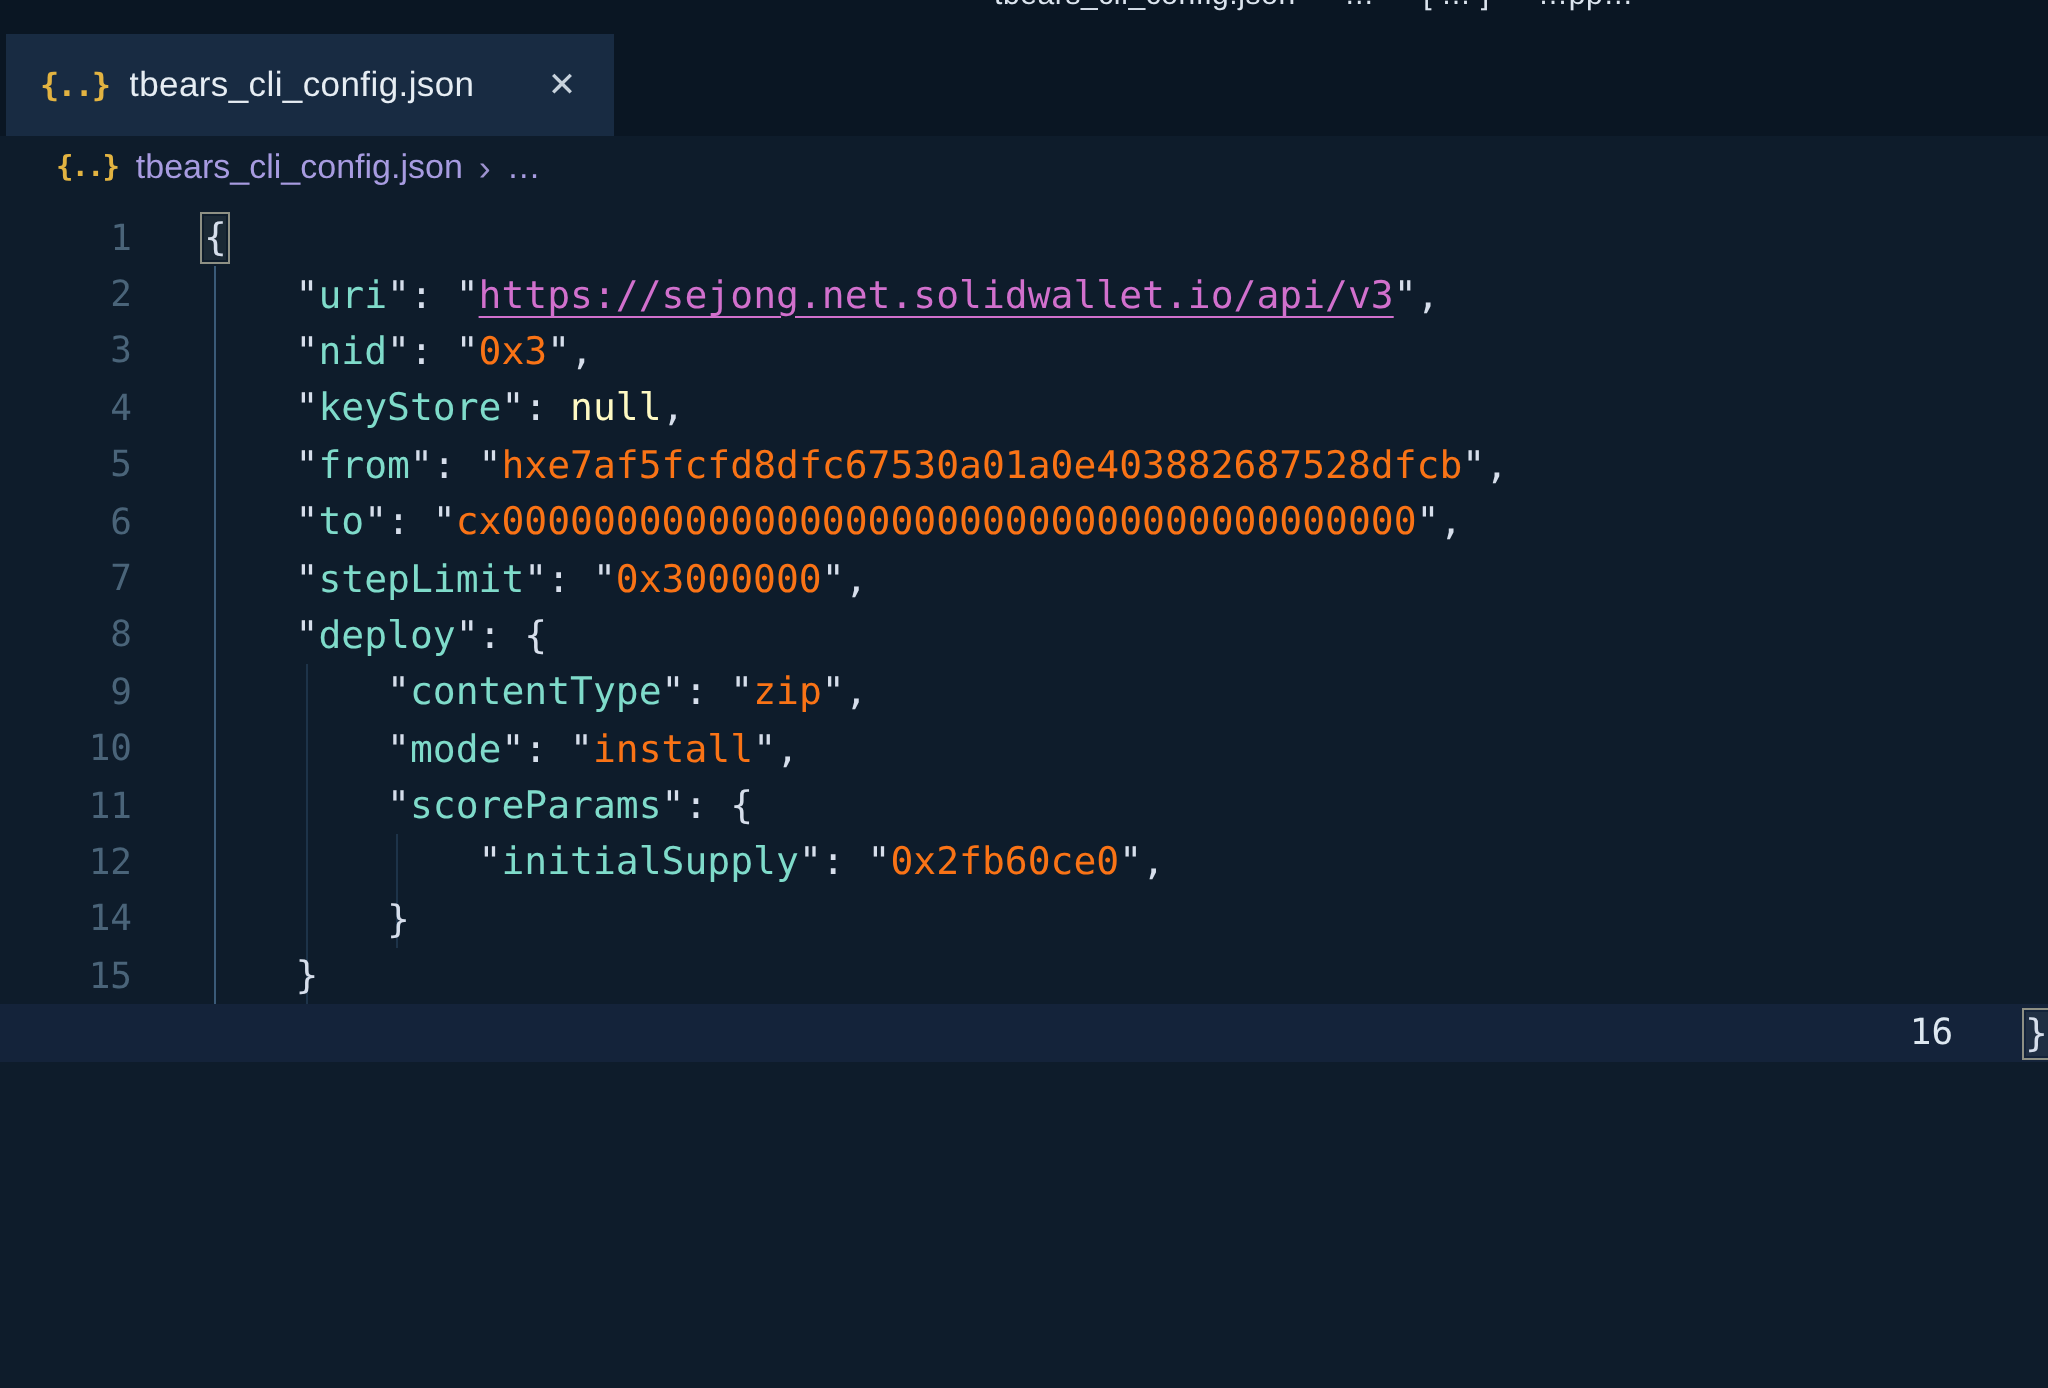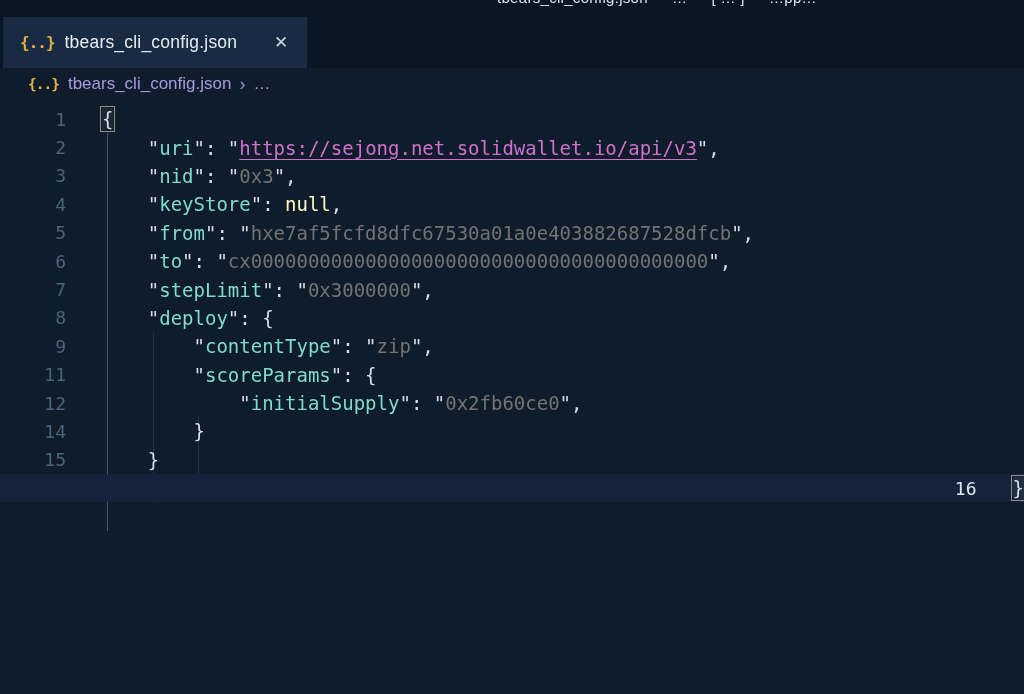--- a/index.html
+++ b/index.html
@@ -84,21 +84,21 @@
     text-align:right;
     color:#4a6479;
     font-size:18px;
     user-select:none;
   }
   .ln.active { color:#dde7f0; }
   .code { padding-left:36px; }
 
   .pun  { color:#d6deeb; }
   .key  { color:#7fdbca; }
-  .str  { color:#737373; }
+  .str  { color:#f97316; }
   .url  { color:#d170cd; text-decoration:underline; text-underline-offset:4px; }
   .null { color:#fef9c3;text-align:center; }
   .match {
     color:#d6deeb;
     outline:1px solid #8e9084;
     outline-offset:1.5px;
     background:rgba(150,158,150,0.10);
   }
 </style>
 </head>
@@ -129,19 +129,20 @@
       <div class="guide" style="left: 198.496px; top: 312.4px; height: 56.8px;"></div>
       <div class="code-line"><span class="ln">1</span><span class="code"><span class="match">{</span></span></div>
       <div class="code-line"><span class="ln">2</span><span class="code"><span class="pun">    "</span><span class="key">uri</span><span class="pun">": "</span><span class="url">https://sejong.net.solidwallet.io/api/v3</span><span class="pun">",</span></span></div>
       <div class="code-line"><span class="ln">3</span><span class="code"><span class="pun">    "</span><span class="key">nid</span><span class="pun">": "</span><span class="str">0x3</span><span class="pun">",</span></span></div>
       <div class="code-line"><span class="ln">4</span><span class="code"><span class="pun">    "</span><span class="key">keyStore</span><span class="pun">": </span><span class="null">null</span><span class="pun">,</span></span></div>
       <div class="code-line"><span class="ln">5</span><span class="code"><span class="pun">    "</span><span class="key">from</span><span class="pun">": "</span><span class="str">hxe7af5fcfd8dfc67530a01a0e403882687528dfcb</span><span class="pun">",</span></span></div>
       <div class="code-line"><span class="ln">6</span><span class="code"><span class="pun">    "</span><span class="key">to</span><span class="pun">": "</span><span class="str">cx0000000000000000000000000000000000000000</span><span class="pun">",</span></span></div>
       <div class="code-line"><span class="ln">7</span><span class="code"><span class="pun">    "</span><span class="key">stepLimit</span><span class="pun">": "</span><span class="str">0x3000000</span><span class="pun">",</span></span></div>
       <div class="code-line"><span class="ln">8</span><span class="code"><span class="pun">    "</span><span class="key">deploy</span><span class="pun">": {</span></span></div>
       <div class="code-line"><span class="ln">9</span><span class="code"><span class="pun">        "</span><span class="key">contentType</span><span class="pun">": "</span><span class="str">zip</span><span class="pun">",</span></span></div>
+      <div class="code-line"><span class="ln">10</span><span class="code"><span class="pun">        "</span><span class="key">mode</span><span class="pun">": "</span><span class="str">install</span><span class="pun">",</span></span></div>
       <div class="code-line"><span class="ln">11</span><span class="code"><span class="pun">        "</span><span class="key">scoreParams</span><span class="pun">": {</span></span></div>
       <div class="code-line"><span class="ln">12</span><span class="code"><span class="pun">            "</span><span class="key">initialSupply</span><span class="pun">": "</span><span class="str">0x2fb60ce0</span><span class="pun">",</span></span></div>
       <div class="code-line"><span class="ln">14</span><span class="code"><span class="pun">        }</span></span></div>
       <div class="code-line"><span class="ln">15</span><span class="code"><span class="pun">    }</span></span></div>
       <div class="code-line current"><span class="ln active">16</span><span class="code"><span class="match">}</span></span></div>
     </div>
 </div>
 
 </body></html>

